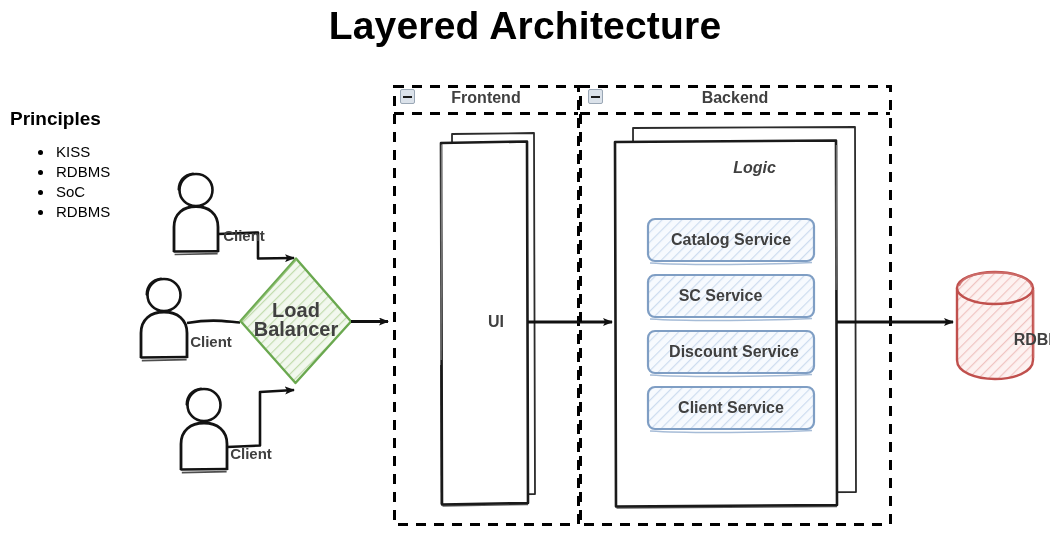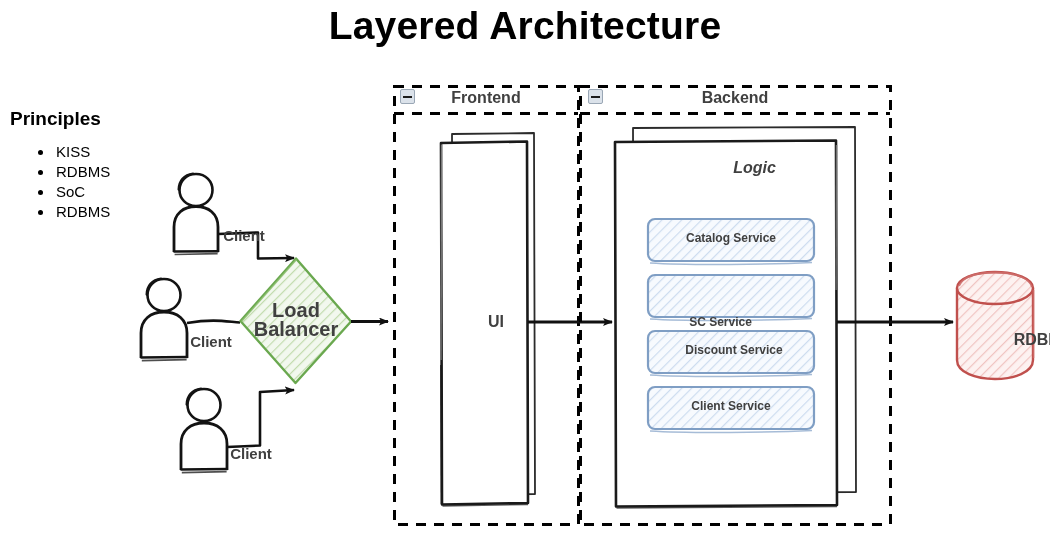--- a/index.html
+++ b/index.html
@@ -64,21 +64,21 @@
   .lbl {
     position: absolute;
     font-family: "Liberation Sans", sans-serif;
     font-weight: bold;
     color: #404040;
     text-align: center;
     white-space: nowrap;
     pointer-events: none;
   }
   .lbl-container-title { font-size: 16px; }
-  .lbl-service        { font-size: 12px; }
+  .lbl-service        { font-size: 16px; }
   .lbl-client         { font-size: 15px; padding-left: 48px; }
   .lbl-lb             { font-size: 20px; line-height: 19px; }
   .lbl-ui             { font-size: 16px; }
   .lbl-logic          { font-size: 16px; }
   .lbl-rdbms          { font-size: 16px; margin-left: 48px; }
 
   
   .collapse-box {
     position: absolute;
     width: 15px;
@@ -241,17 +241,17 @@
 <div class="lbl lbl-client" style="left:179px; top:445px; width:48px;">Client</div>
 
 <div class="lbl lbl-lb" style="left:241px; top:301px; width:110px;">Load</div>
 <div class="lbl lbl-lb" style="left:241px; top:320px; width:110px;">Balancer</div>
 
 <div class="lbl lbl-ui" style="left:444px; top:313px; width:104px;">UI</div>
 
 <div class="lbl lbl-logic" style="left:644px; top:159px; width:221px;font-style:italic;">Logic</div>
 
 <div class="lbl lbl-service" style="left:648px; top:231px; width:166px;">Catalog Service</div>
-<div class="lbl lbl-service" style="left:648px; top:287px; width:145px;margin-top:28px;">SC Service</div>
+<div class="lbl lbl-service" style="left:648px; top:287px; width:145px;">SC Service</div>
 <div class="lbl lbl-service" style="left:648px; top:343px; width:172px;">Discount Service</div>
 <div class="lbl lbl-service" style="left:648px; top:399px; width:166px;">Client Service</div>
 
 <div class="lbl lbl-rdbms" style="left:955px; top:331px; width:80px;">RDBMS</div>
 
 </body></html>

